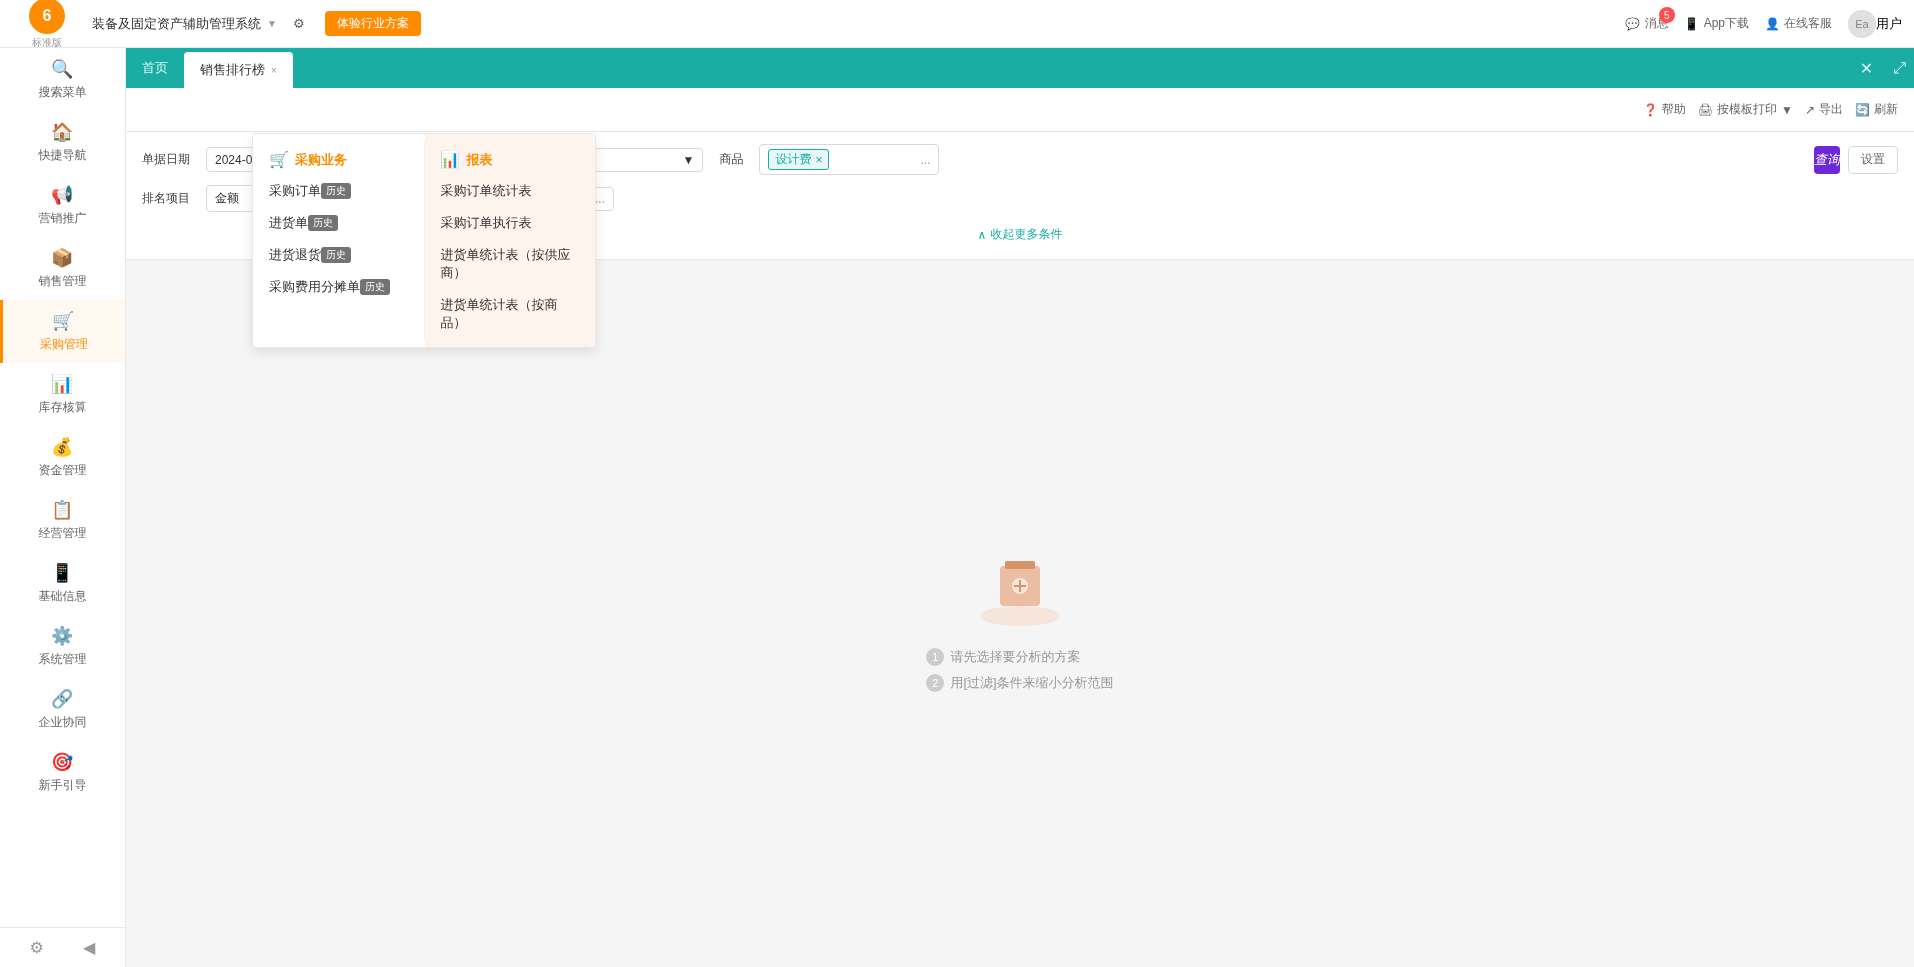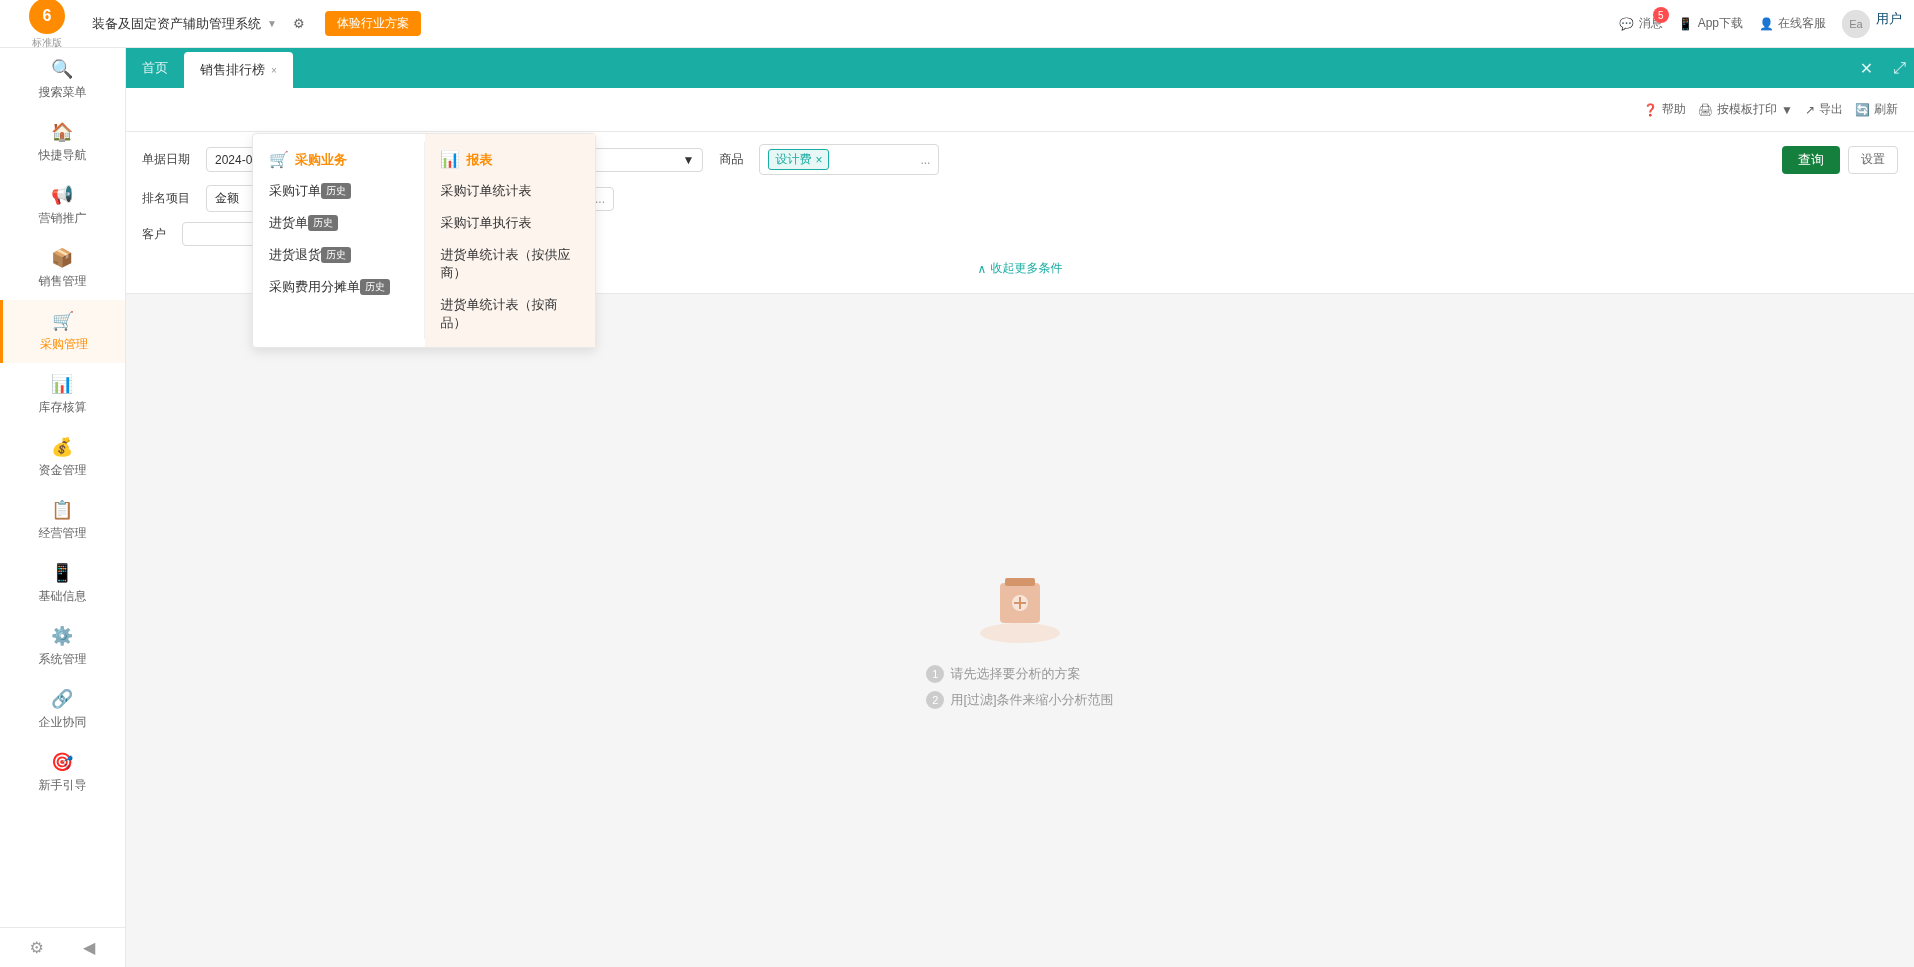--- a/index.html
+++ b/index.html
@@ -16,21 +16,21 @@
     .logo-area { display: flex; flex-direction: column; align-items: center; justify-content: center; width: 80px; padding-right: 10px; cursor: pointer; }
     .logo-icon { width: 36px; height: 36px; }
     .logo-text { font-size: 10px; color: #999; margin-top: 2px; }
     .system-title { display: flex; align-items: center; gap: 6px; color: #333; font-size: 13px; cursor: pointer; }
     .system-title .arrow { font-size: 10px; color: #999; }
     .gear-btn { width: 28px; height: 28px; border-radius: 50%; display: flex; align-items: center; justify-content: center; color: #666; cursor: pointer; margin-left: 8px; }
     .trial-btn { background: #ff8c00; color: #fff; border: none; border-radius: 4px; padding: 4px 12px; font-size: 12px; cursor: pointer; margin-left: 12px; }
     .top-bar-right { margin-left: auto; display: flex; align-items: center; gap: 16px; }
     .top-icon-item { display: flex; align-items: center; gap: 4px; color: #666; font-size: 12px; cursor: pointer; position: relative; }
     .badge { background: #ff4d4f; color: #fff; border-radius: 10px; font-size: 10px; padding: 0 4px; min-width: 16px; height: 16px; display: flex; align-items: center; justify-content: center; position: absolute; top: -8px; right: -6px; }
-    .user-area { display: flex; align-items: flex-start; gap: 6px; cursor: pointer; color: #0c4a6e; font-size: 13px; }
+    .user-area { display: flex; align-items: center; cursor: pointer; color: #000000; font-size: 13px; }
     .user-avatar { width: 28px; height: 28px; border-radius: 50%; background: #ddd; display: flex; align-items: center; justify-content: center; overflow: hidden; }
 
     
     .tab-bar { display: flex; align-items: center; height: 40px; background: #1aada3; padding: 0 0; flex-shrink: 0; }
     .tab-item { display: flex; align-items: center; padding: 0 16px; height: 24px; cursor: pointer; font-size: 13px; color: rgba(255,255,255,0.85); gap: 6px; }
     .tab-item.active { background: #fff; color: #333; border-radius: 4px 4px 0 0; margin-top: 4px; height: 36px; }
     .tab-item .close-icon { font-size: 10px; color: #999; }
     .tab-close-all { margin-left: auto; color: rgba(255,255,255,0.85); padding: 0 12px; cursor: pointer; font-size: 16px; }
     .tab-expand { color: rgba(255,255,255,0.85); padding: 0 8px; cursor: pointer; font-size: 16px; }
     .sidebar-menu { flex: 1; overflow-y: auto; }
@@ -47,21 +47,21 @@
     .export-btn { display: flex; align-items: center; gap: 4px; color: #666; font-size: 12px; cursor: pointer; }
 
     
     .filter-area { background: #fff; padding: 12px 16px; border-bottom: 1px solid #e8e8e8; flex-shrink: 0; }
     .filter-row { display: flex; align-items: center; gap: 16px; margin-bottom: 10px; flex-wrap: wrap; }
     .filter-label { color: #404040; font-size: 12px; white-space: nowrap; }
     .filter-input { border: 1px solid #d9d9d9; border-radius: 4px; padding: 4px 8px; font-size: 12px; color: #333; min-width: 140px; background: #fff; cursor: pointer; display: flex; align-items: center; justify-content: space-between; gap: 4px; }
     .filter-tag { background: #e6f7f6; border: 1px solid #1aada3; color: #1aada3; border-radius: 3px; padding: 1px 6px; font-size: 12px; display: flex; align-items: center; gap: 4px; }
     .filter-tag .remove { cursor: pointer; color: #1aada3; }
     .filter-dots { color: #999; cursor: pointer; }
-    .query-btn { background: #15803d; color: #fff; border: none; border-radius: 4px; padding: 5px 16px; font-size: 13px; cursor: pointer; }
+    .query-btn { background: #6d28d9; color: #fff; border: none; border-radius: 4px; padding: 5px 0; font-size: 13px; cursor: pointer; font-style: italic; }
     .set-btn { background: #fff; color: #666; border: 1px solid #d9d9d9; border-radius: 4px; padding: 4px 12px; font-size: 12px; cursor: pointer; }
     .collapse-btn { display: flex; align-items: center; gap: 4px; color: #1aada3; cursor: pointer; font-size: 12px; margin: 4px auto; }
 
     
     .empty-area { flex: 1; display: flex; flex-direction: column; align-items: center; justify-content: center; color: #999; font-size: 13px; gap: 12px; }
     .empty-icon { width: 100px; height: 100px; }
     .empty-hints { display: flex; flex-direction: column; gap: 8px; }
     .empty-hint { display: flex; align-items: center; gap: 6px; }
     .hint-num { width: 18px; height: 18px; border-radius: 50%; background: #ccc; color: #fff; font-size: 11px; display: flex; align-items: center; justify-content: center; flex-shrink: 0; }
     .dropdown-menu { position: absolute; top: 85px; left: 126px; background: #fff; border: 1px solid #e8e8e8; border-radius: 4px; box-shadow: 0 4px 12px rgba(0,0,0,0.1); z-index: 200; display: flex; min-width: 340px; }
@@ -257,27 +257,20 @@
             <span>▼</span>
           </div>
 
           <span class="filter-label">业务员</span>
           <div class="filter-input" style="min-width:200px;">
             <span></span>
             <span class="filter-dots">...</span>
           </div>
         </div>
 
-        <div class="filter-row">
-          <span class="filter-label">客户</span>
-          <div class="filter-input" style="min-width:300px;">
-            <span></span>
-            <span class="filter-dots">...</span>
-          </div>
-        </div>
 
         <div style="display:flex;justify-content:center;">
           <div class="collapse-btn">
             <span>∧</span>
             <span>收起更多条件</span>
           </div>
         </div>
       </div>
 
       <div class="empty-area">

